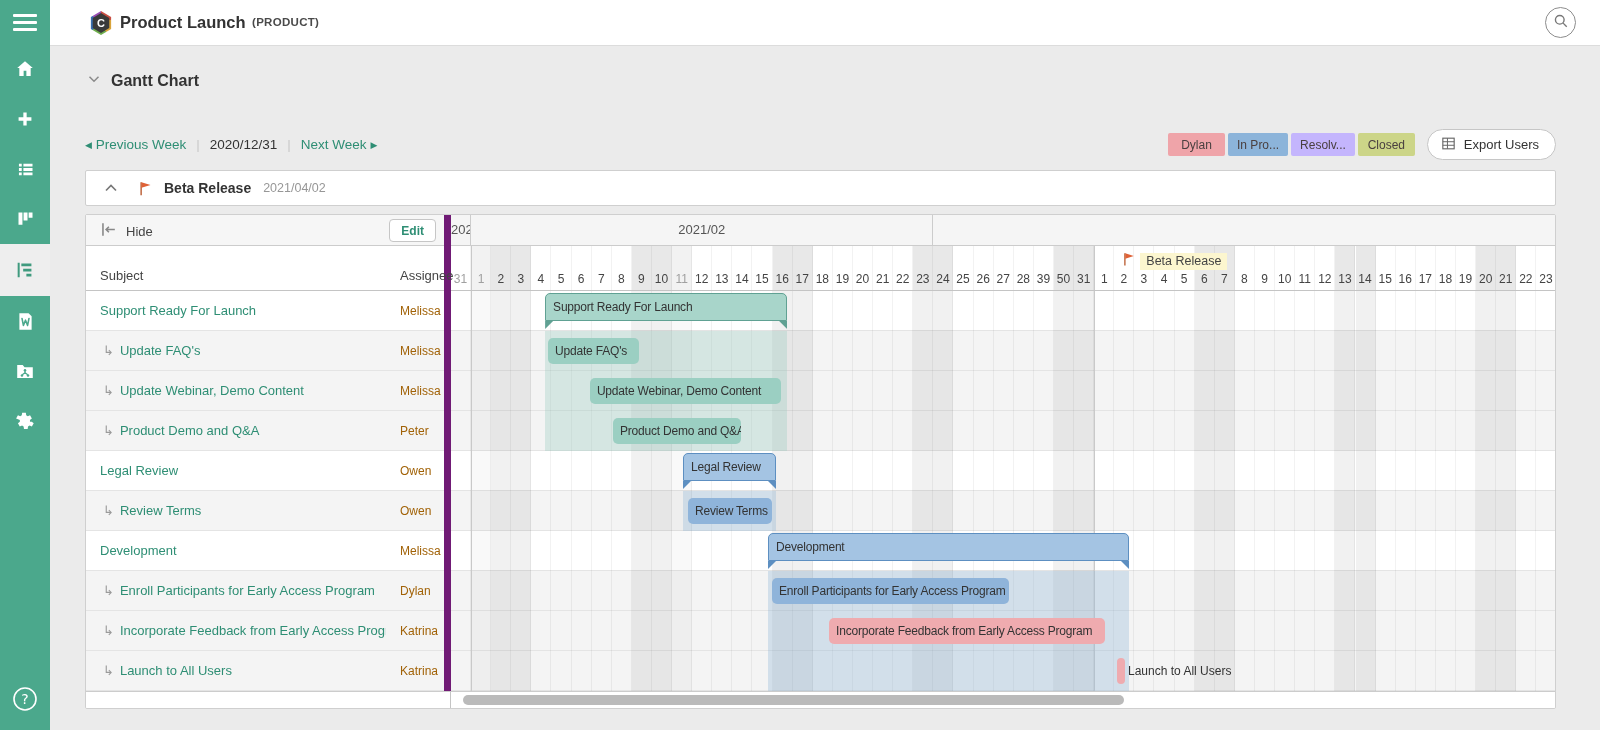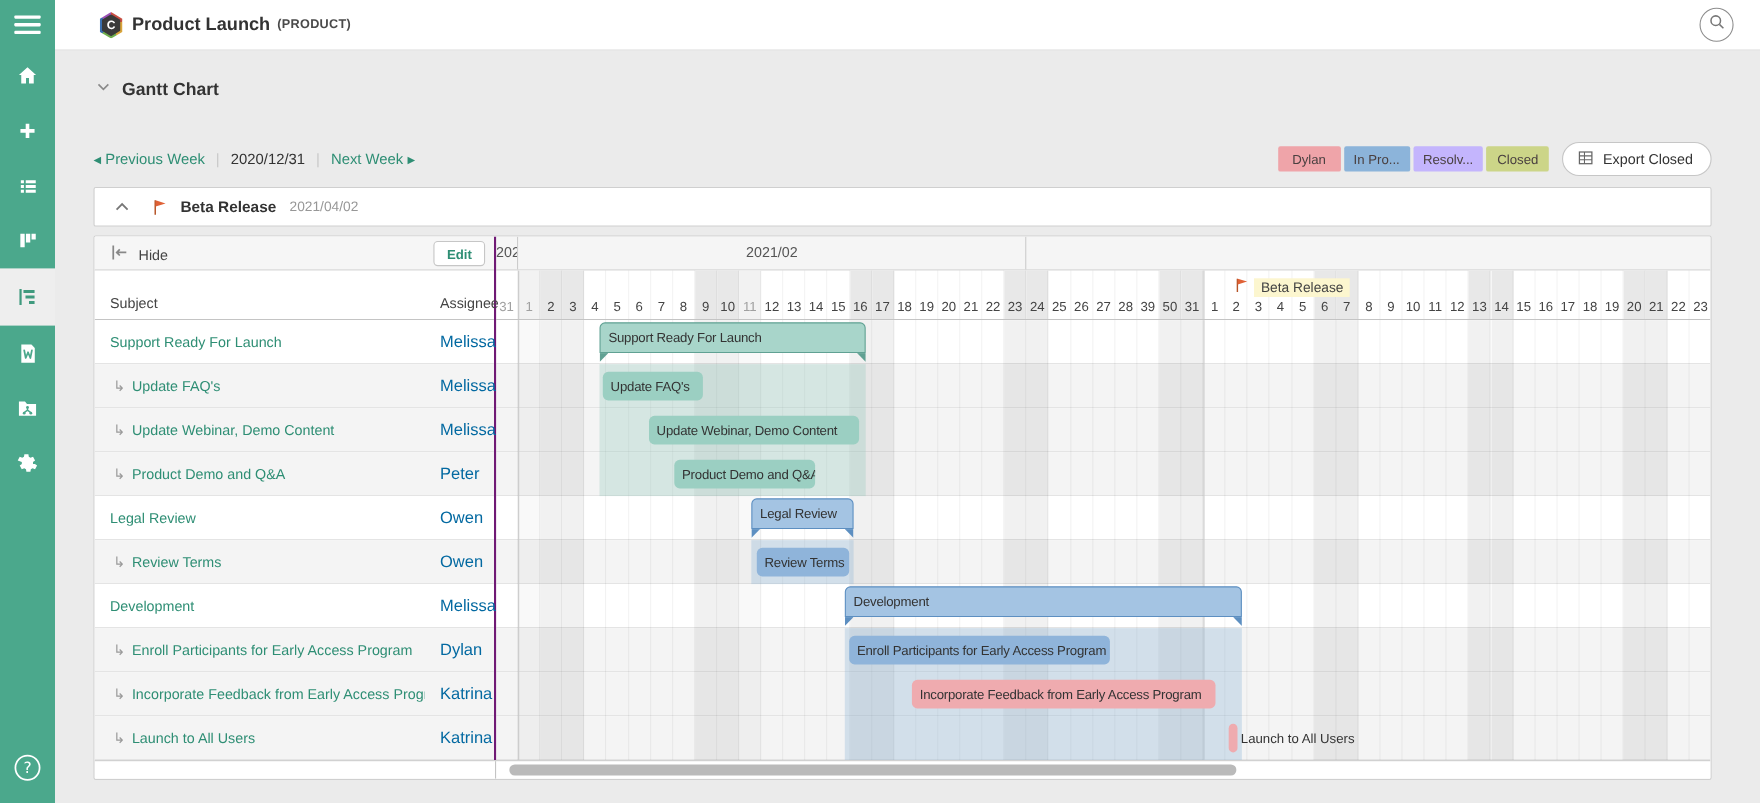--- a/index.html
+++ b/index.html
@@ -50,35 +50,35 @@
   .milestone-card { position:absolute; left:35px; top:124px; width:1471px; height:36px; background:#fff;
     border:1px solid #cfcfcf; border-radius:2px; display:flex; align-items:center; }
   .ms-collapse { margin-left:15px; cursor:pointer; display:flex; }
   .ms-flag { margin-left:16px; display:flex; }
   .ms-title { margin-left:9px; font-size:14px; font-weight:bold; color:#333; }
   .ms-date { margin-left:12px; font-size:12.5px; color:#979797; }
 
   
   .gantt-card { position:absolute; left:35px; top:168px; width:1471px; height:495px; background:#fff;
     border:1px solid #cfcfcf; border-radius:2px; overflow:hidden; }
-  .left-pane { position:absolute; left:0; top:0; bottom:17px; width:365px; border-right:2px solid #701a75; background:#fff; z-index:5; }
+  .left-pane { position:absolute; left:0; top:0; bottom:17px; width:365px; border-right:7px solid #701a75; background:#fff; z-index:5; }
   .pane-head { position:relative; height:31px; background:#f6f6f6; border-bottom:1px solid #cccccc; }
   .hide-ctl { position:absolute; left:13px; top:5px; display:flex; align-items:center; gap:8px; font-size:13px; color:#444; cursor:pointer; }
   .edit-btn { position:absolute; right:8px; top:4px; height:23px; padding:0 11px; background:#fff; border:1px solid #c6c6c6;
     border-radius:4px; font-size:12px; font-weight:bold; color:#2e8e74; display:flex; align-items:center; cursor:pointer; }
   .col-head { position:relative; height:45px; background:#fff; border-bottom:1px solid #c4c4c4; }
   .col-head .subject { position:absolute; left:14px; bottom:7px; font-size:13px; color:#444; }
   .col-head .assignee { position:absolute; left:314px; bottom:7px; font-size:13px; color:#444; }
   .l-row { position:relative; height:40px; border-bottom:1px solid #e4e4e4; background:#fff; display:flex; align-items:center; }
   .l-row.child { background:#f4f4f4; }
   .l-row .subj { padding-left:14px; white-space:nowrap; overflow:hidden; flex:0 0 300px; font-size:13px; }
   .l-row.child .subj { padding-left:17px; }
   .sub-arrow { color:#9a9a9a; margin-right:6px; font-size:13px; }
   .subj-link { color:#2e8e74; cursor:pointer; }
-  .l-row .asg { position:absolute; left:314px; font-size:15px; color:#0369a1; white-space:nowrap; }
+  .l-row .asg { position:absolute; left:314px; font-size:12px; color:#a16207; white-space:nowrap; }
 
   .chart-pane { position:absolute; left:365px; top:0; right:0; bottom:17px; overflow:hidden; }
   .month-row { position:relative; height:31px; background:#f5f5f5; border-bottom:1px solid #cccccc; display:flex; }
   .month-cell { height:100%; border-right:1px solid #cccccc; font-size:13px; color:#555; line-height:30px;
     text-align:center; overflow:hidden; white-space:nowrap; flex:none; }
   .day-row { position:relative; height:45px; background:#fff; border-bottom:1px solid #c4c4c4; }
   .day-cell { position:absolute; top:0; bottom:0; display:flex; align-items:flex-end; justify-content:center;
     padding-bottom:4px; font-size:12px; color:#444; border-right:1px solid rgba(0,0,0,.05); }
   .day-cell.we { background:#e8e8e8; }
   .day-cell.hol { background:#f2f2f2; }
@@ -234,21 +234,21 @@
           <div class="badge" style="background: rgb(239, 164, 169);">Dylan</div>
           <div class="badge" style="background: rgb(140, 180, 218);">In Pro...</div>
           <div class="badge" style="background: #c4b5fd;">Resolv...</div>
           <div class="badge" style="background: rgb(204, 213, 136);">Closed</div>
         </div>
       <div class="export-btn">
         <span><svg width="17" height="17" viewBox="0 0 24 24">
               <rect x="4" y="4.5" width="16" height="15" fill="none" stroke="#666" stroke-width="1.6"></rect>
               <path d="M4 9.5h16M4 14.5h16M10.5 4.5v15" stroke="#666" stroke-width="1.4"></path>
             </svg></span>
-        <span>Export Closed</span>
+        <span>Export Users</span>
       </div>
     </div>
   </div>
 
   <div class="milestone-card">
     <span class="ms-collapse">
         <svg width="20" height="20" viewBox="0 0 24 24">
           <path d="M6 15l6-6 6 6" fill="none" stroke="#777" stroke-width="2"></path>
         </svg>
       </span>

